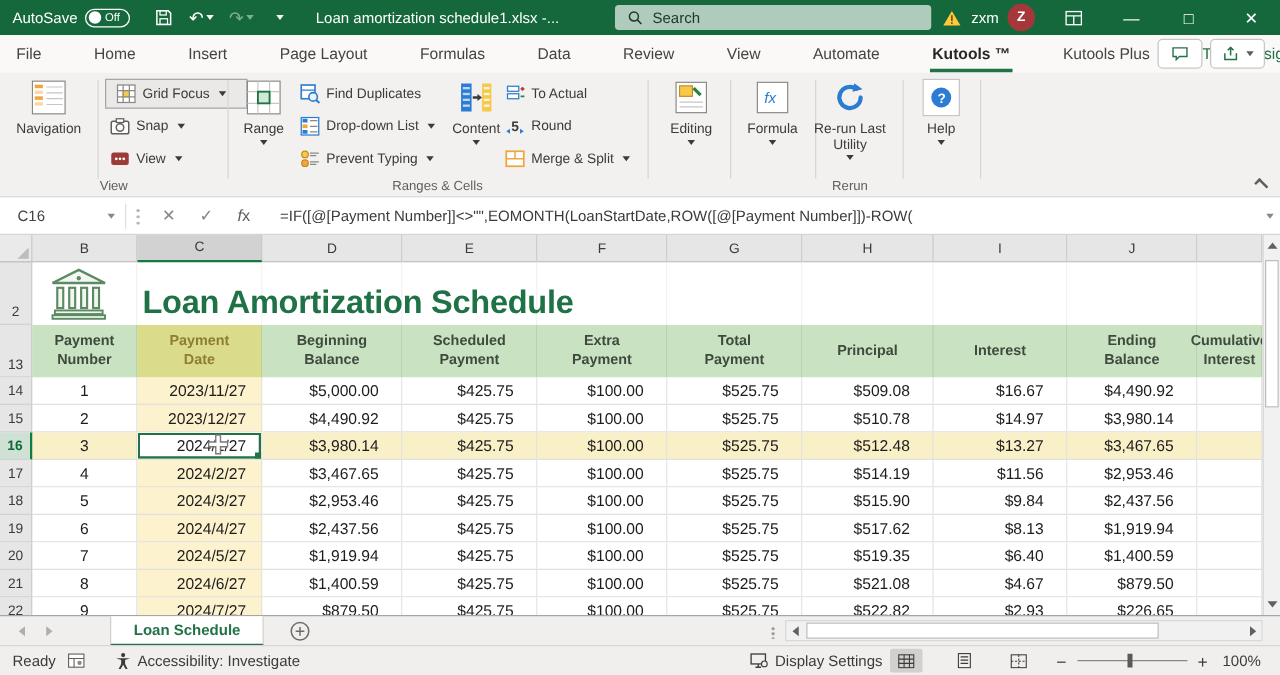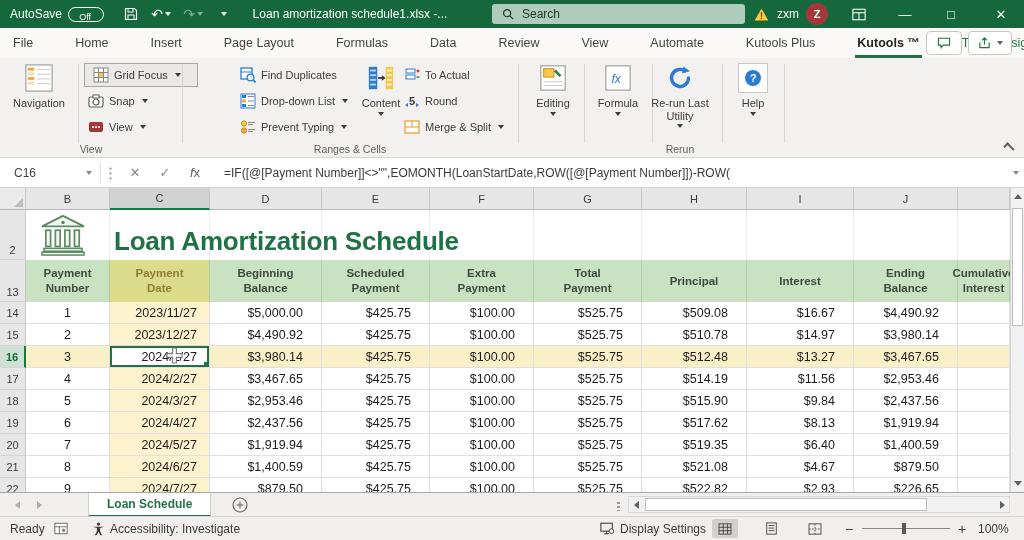--- a/index.html
+++ b/index.html
@@ -3,21 +3,21 @@
 <meta charset="utf-8">
 <style>
 *{margin:0;padding:0;box-sizing:border-box;}
 html,body{width:1024px;height:540px;overflow:hidden;}
 body{font-family:"Liberation Sans",sans-serif;background:#fff;font-size:12px;color:#3b3b3b;}
 .app{position:relative;width:1024px;height:540px;background:#fff;}
 
 
 .titlebar{position:absolute;top:0;left:0;right:0;height:28px;background:#15683C;color:#fff;font-size:12px;}
 .titlebar .autosave{position:absolute;left:10px;top:0;height:28px;display:flex;align-items:center;gap:6px;}
-.pill{width:36px;height:15px;border:1px solid #fff;border-radius:9px;display:flex;align-items:center;padding:1px 4px 1px 2px;gap:3px;flex-direction:column;}
+.pill{width:36px;height:15px;border:1px solid #fff;border-radius:9px;display:flex;align-items:center;padding:1px 4px 1px 2px;gap:3px;}
 .pill .dot{width:10px;height:10px;background:#fff;border-radius:50%;}
 .pill .pill-txt{font-size:9px;color:#fff;}
 .tb-ico{position:absolute;top:0;height:28px;display:flex;align-items:center;justify-content:center;width:26px;}
 .tb-title{position:absolute;left:225px;top:0;width:250px;height:28px;display:flex;align-items:center;justify-content:center;white-space:nowrap;font-size:12px;}
 .searchbox{position:absolute;left:492px;top:4px;width:253px;height:20px;background:rgba(255,255,255,.66);border-radius:3px;display:flex;align-items:center;gap:8px;padding-left:10px;color:#21382b;}
 .faded{opacity:.45;}
 .avatar{position:absolute;left:806px;top:3px;width:22px;height:22px;border-radius:50%;background:#A4373A;color:#fff;display:flex;align-items:center;justify-content:center;font-size:11px;font-weight:bold;}
 .winbtn{position:absolute;top:0;width:34px;height:28px;display:flex;align-items:center;justify-content:center;font-size:13px;color:#fff;}
 
 
@@ -168,22 +168,22 @@
     <div style="display:flex;gap:16px;" id="tablist">
         <span class="rtab">File</span>
         <span class="rtab">Home</span>
         <span class="rtab">Insert</span>
         <span class="rtab">Page Layout</span>
         <span class="rtab">Formulas</span>
         <span class="rtab">Data</span>
         <span class="rtab">Review</span>
         <span class="rtab">View</span>
         <span class="rtab">Automate</span>
+        <span class="rtab active">Kutools ™</span>
         <span class="rtab">Kutools Plus</span>
-        <span class="rtab active">Kutools ™</span>
         <span class="rtab accent">Table Design</span>
       </div>
     <div class="trbtn" style="right:62px;width:36px;">
       <svg width="14" height="12" viewBox="0 0 16 14">
           <path d="M1.5 1.5h13v8h-7l-3 3v-3h-3z" fill="none" stroke="#217346" stroke-width="1.3"></path>
         </svg>
     </div>
     <div class="trbtn" style="right:12px;width:44px;">
       <svg width="13" height="12" viewBox="0 0 14 13">
           <path d="M7 8V1.5 M4.5 3.5 L7 1 l2.5 2.5 M2 6v5.5h10V6" fill="none" stroke="#217346" stroke-width="1.3"></path>
@@ -238,20 +238,34 @@
           <circle cx="5" cy="8" r="1.1" fill="#fff"></circle>
           <circle cx="8" cy="8" r="1.1" fill="#fff"></circle>
           <circle cx="11" cy="8" r="1.1" fill="#fff"></circle>
         </svg>
       <span>View</span>
         <span class="chev"></span>
     </div>
     <div class="grouplabel" style="left:0;width:182px;">View</div>
     <div class="gdiv" style="left:182px;"></div>
 
+    <div class="bigbtn" style="left:188px;width:46px;">
+      <span class="bicon">
+          <svg width="28" height="28" viewBox="0 0 30 30">
+            <rect x="1" y="1" width="28" height="28" fill="#fff" stroke="#8a8886"></rect>
+            <line x1="1" y1="10" x2="29" y2="10" stroke="#C8C6C4"></line>
+            <line x1="1" y1="20" x2="29" y2="20" stroke="#C8C6C4"></line>
+            <line x1="10" y1="1" x2="10" y2="29" stroke="#C8C6C4"></line>
+            <line x1="20" y1="1" x2="20" y2="29" stroke="#C8C6C4"></line>
+            <rect x="10" y="10" width="10" height="10" fill="#CFE8D8" stroke="#217346" stroke-width="1.6"></rect>
+          </svg>
+        </span>
+      <span>Range</span>
+      <span class="chev mt"></span>
+    </div>
     <div class="stackitem" style="left:240px;top:5px;">
       <svg class="ic16" viewBox="0 0 16 16">
           <rect x="1" y="1" width="11" height="11" fill="#fff" stroke="#2B7CD3" stroke-width="1.3"></rect>
           <line x1="1" y1="5" x2="12" y2="5" stroke="#2B7CD3"></line>
           <circle cx="10.5" cy="10.5" r="3.4" fill="#EAF2FB" stroke="#2B7CD3" stroke-width="1.3"></circle>
           <line x1="13" y1="13" x2="15.5" y2="15.5" stroke="#2B7CD3" stroke-width="1.6"></line>
         </svg>
       <span>Find Duplicates</span>
     </div>
     <div class="stackitem" style="left:240px;top:31px;">

